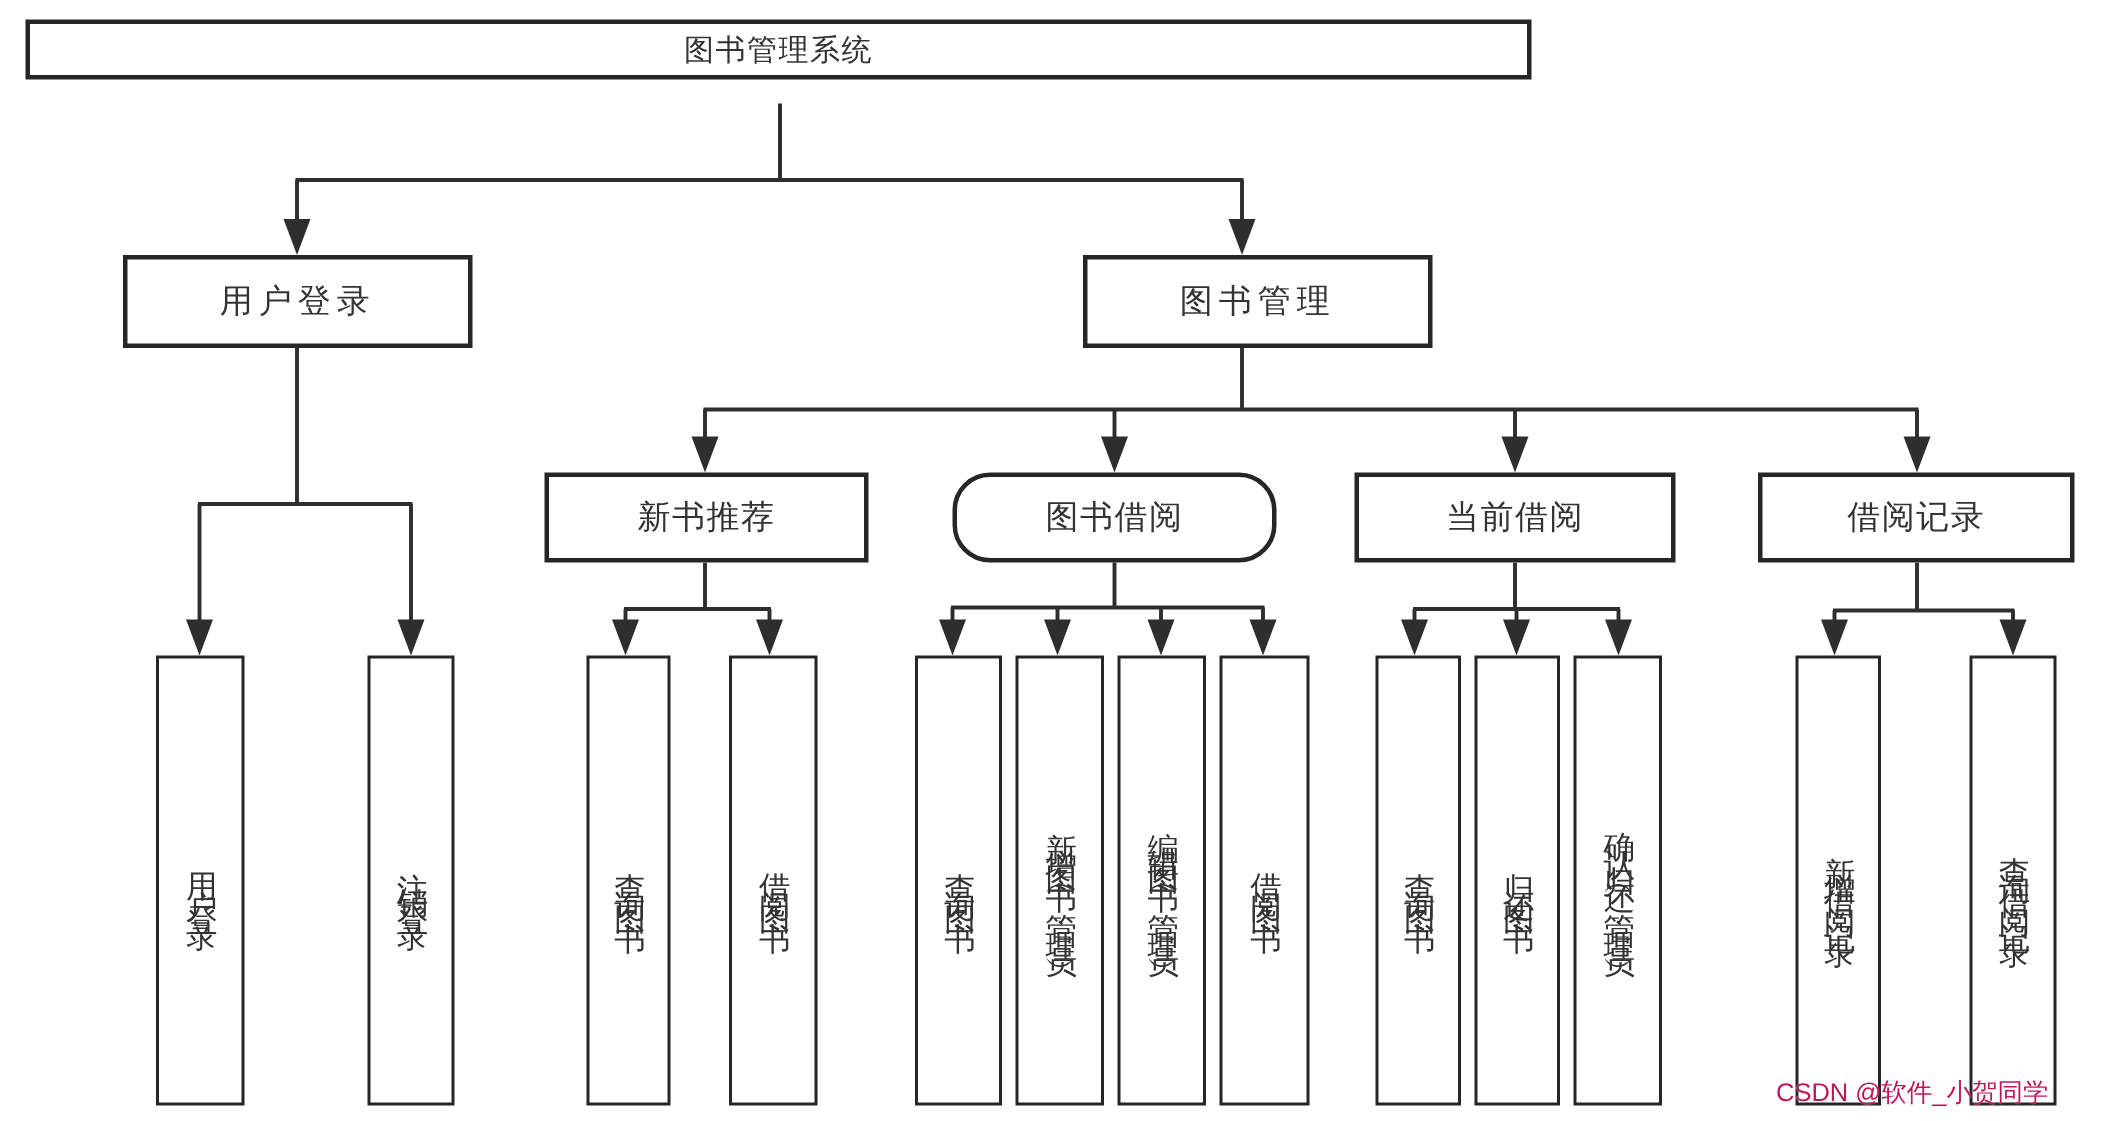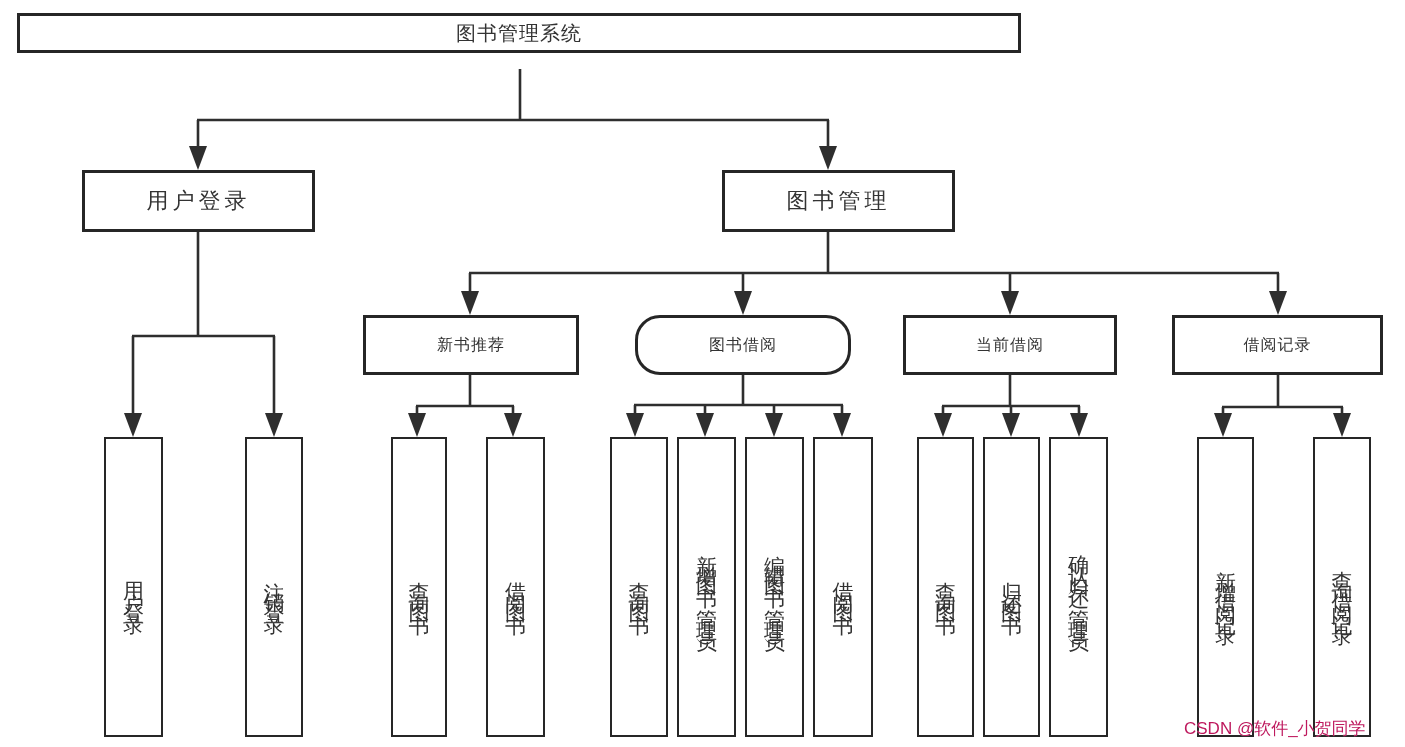--- a/index.html
+++ b/index.html
@@ -37,21 +37,21 @@
     box-sizing: border-box;
     background: #ffffff;
     border: 3px solid #262626;
     display: flex;
     align-items: center;
     justify-content: center;
     color: #333333;
   }
   .box.lv1 span { font-size: 20px; letter-spacing: 1px; }
   .box.lv2 span { font-size: 22px; letter-spacing: 4px; }
-  .box.lv3 span { font-size: 16px; letter-spacing: 1px; }
+  .box.lv3 span { font-size: 22px; letter-spacing: 1px; }
   .box.leaf {
     border-width: 2.6px;
   }
   .box.leaf span {
     writing-mode: vertical-rl;
     text-orientation: mixed;
     font-size: 21px;
     letter-spacing: 11px;
     white-space: nowrap;
   }

